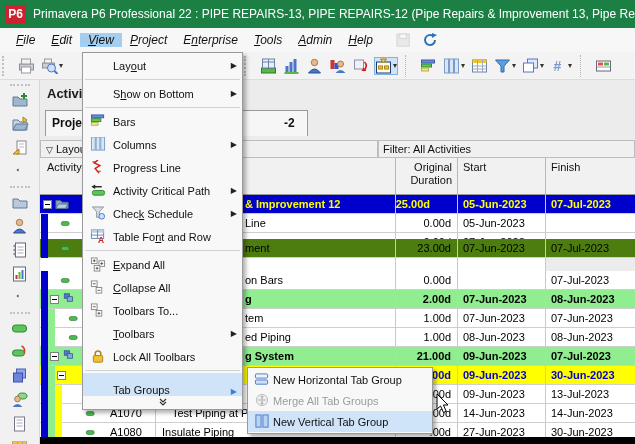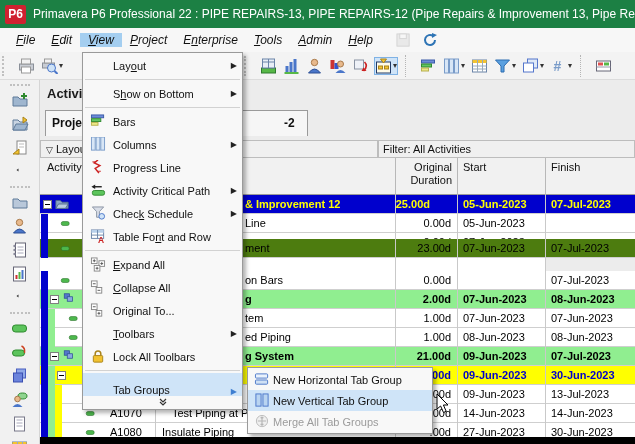--- a/index.html
+++ b/index.html
@@ -667,21 +667,21 @@
     </div>
     <div class="mi">
       <span class="icon">
         <svg width="16" height="15" viewBox="0 0 16 16">
           <rect x="1" y="1" width="6" height="6" fill="#fff" stroke="#888"></rect>
           <path d="M2.5 4 h3" stroke="#555"></path>
           <rect x="6" y="8" width="6" height="6" fill="#fff" stroke="#888"></rect>
           <path d="M9 9.5 v3 M7.5 11 h3" stroke="#555"></path>
         </svg>
       </span>
-      <span class="mlabel">Original To...</span>
+      <span class="mlabel">Toolbars To...</span>
     </div>
     <div class="mi">
       <span class="icon" style="width: 24px;"></span>
       <span class="mlabel"><u>T</u>oolbars</span>
       <span class="marrow">▶</span>
     </div>
     <div class="mi">
       <span class="icon">
         <svg width="16" height="15" viewBox="0 0 16 16">
           <rect x="3" y="7" width="10" height="7" rx="1" fill="#f2c230" stroke="#a8821a"></rect>
@@ -706,37 +706,37 @@
 <div class="abs" id="submenu">
     <div class="smi">
       <span class="icon" style="width: 22px;">
         <svg width="16" height="15" viewBox="0 0 16 16">
           <rect x="1" y="2" width="13" height="4.5" rx="1" fill="#eaf2fc" stroke="#4a76c9"></rect>
           <rect x="1" y="8.5" width="13" height="4.5" rx="1" fill="#cfe0f4" stroke="#4a76c9"></rect>
         </svg>
       </span>
       <span>New Horizontal Tab Group</span>
     </div>
+    <div class="smi disabled">
+      <span class="icon" style="width: 22px;">
+        <svg width="16" height="15" viewBox="0 0 16 16">
+          <circle cx="8" cy="7.5" r="6" fill="#efefef" stroke="#bbb"></circle>
+          <path d="M8 3 v9 M3.5 7.5 h9 M8 3 l-1.5 1.5 M8 3 l1.5 1.5 M8 12 l-1.5 -1.5 M8 12 l1.5 -1.5" stroke="#b5b5b5" stroke-width="1.2" fill="none"></path>
+        </svg>
+      </span>
+      <span>Merge All Tab Groups</span>
+    </div>
     <div class="smi hl">
       <span class="icon" style="width: 22px;">
         <svg width="16" height="15" viewBox="0 0 16 16">
           <rect x="1.5" y="1" width="5.5" height="13" fill="#b9d4f1" stroke="#4a76c9"></rect>
           <rect x="9" y="1" width="5.5" height="13" fill="#b9d4f1" stroke="#4a76c9"></rect>
         </svg>
       </span>
       <span>New Vertical Tab Group</span>
-    </div>
-    <div class="smi disabled">
-      <span class="icon" style="width: 22px;">
-        <svg width="16" height="15" viewBox="0 0 16 16">
-          <circle cx="8" cy="7.5" r="6" fill="#efefef" stroke="#bbb"></circle>
-          <path d="M8 3 v9 M3.5 7.5 h9 M8 3 l-1.5 1.5 M8 3 l1.5 1.5 M8 12 l-1.5 -1.5 M8 12 l1.5 -1.5" stroke="#b5b5b5" stroke-width="1.2" fill="none"></path>
-        </svg>
-      </span>
-      <span>Merge All Tab Groups</span>
     </div>
   </div>
 
 <div class="abs" id="cursor">
   <svg width="14" height="20" viewBox="0 0 14 20">
     <polygon points="1,0 1,15 4.6,12 7.5,18.5 10.2,17.3 7.4,11 12,11" fill="#fff" stroke="#000" stroke-width="1"></polygon>
   </svg>
 </div>
 
 </body></html>

